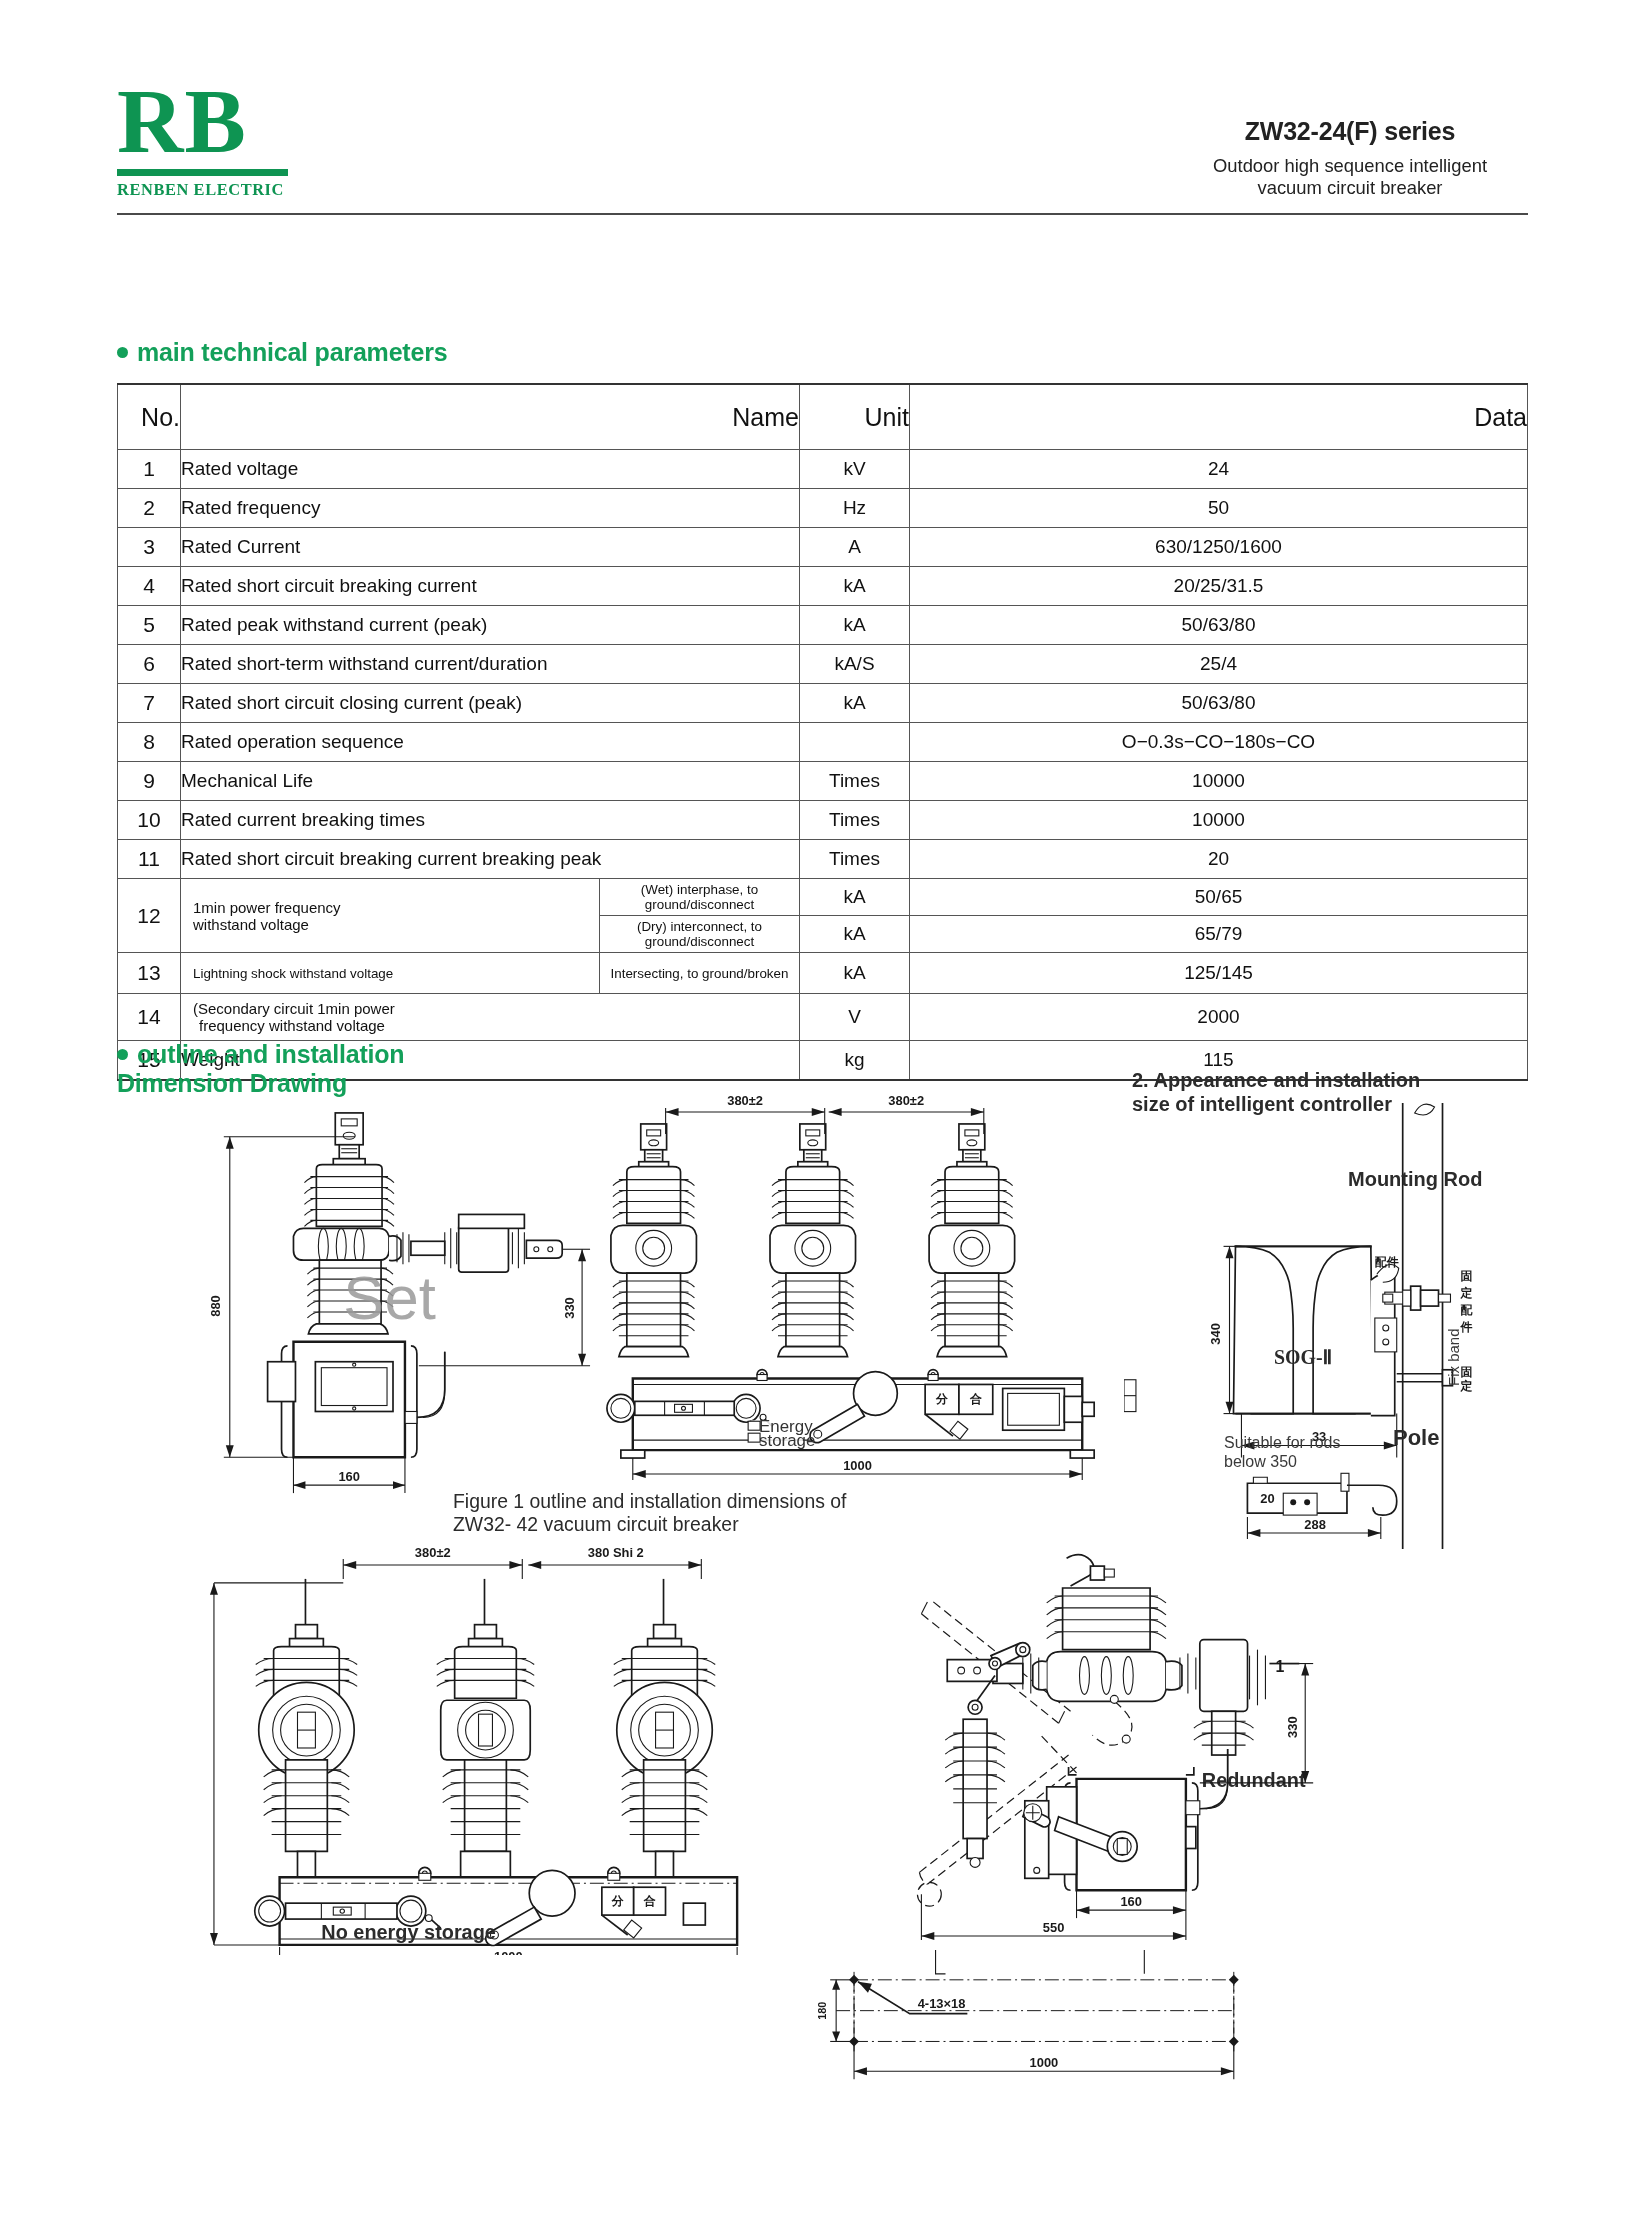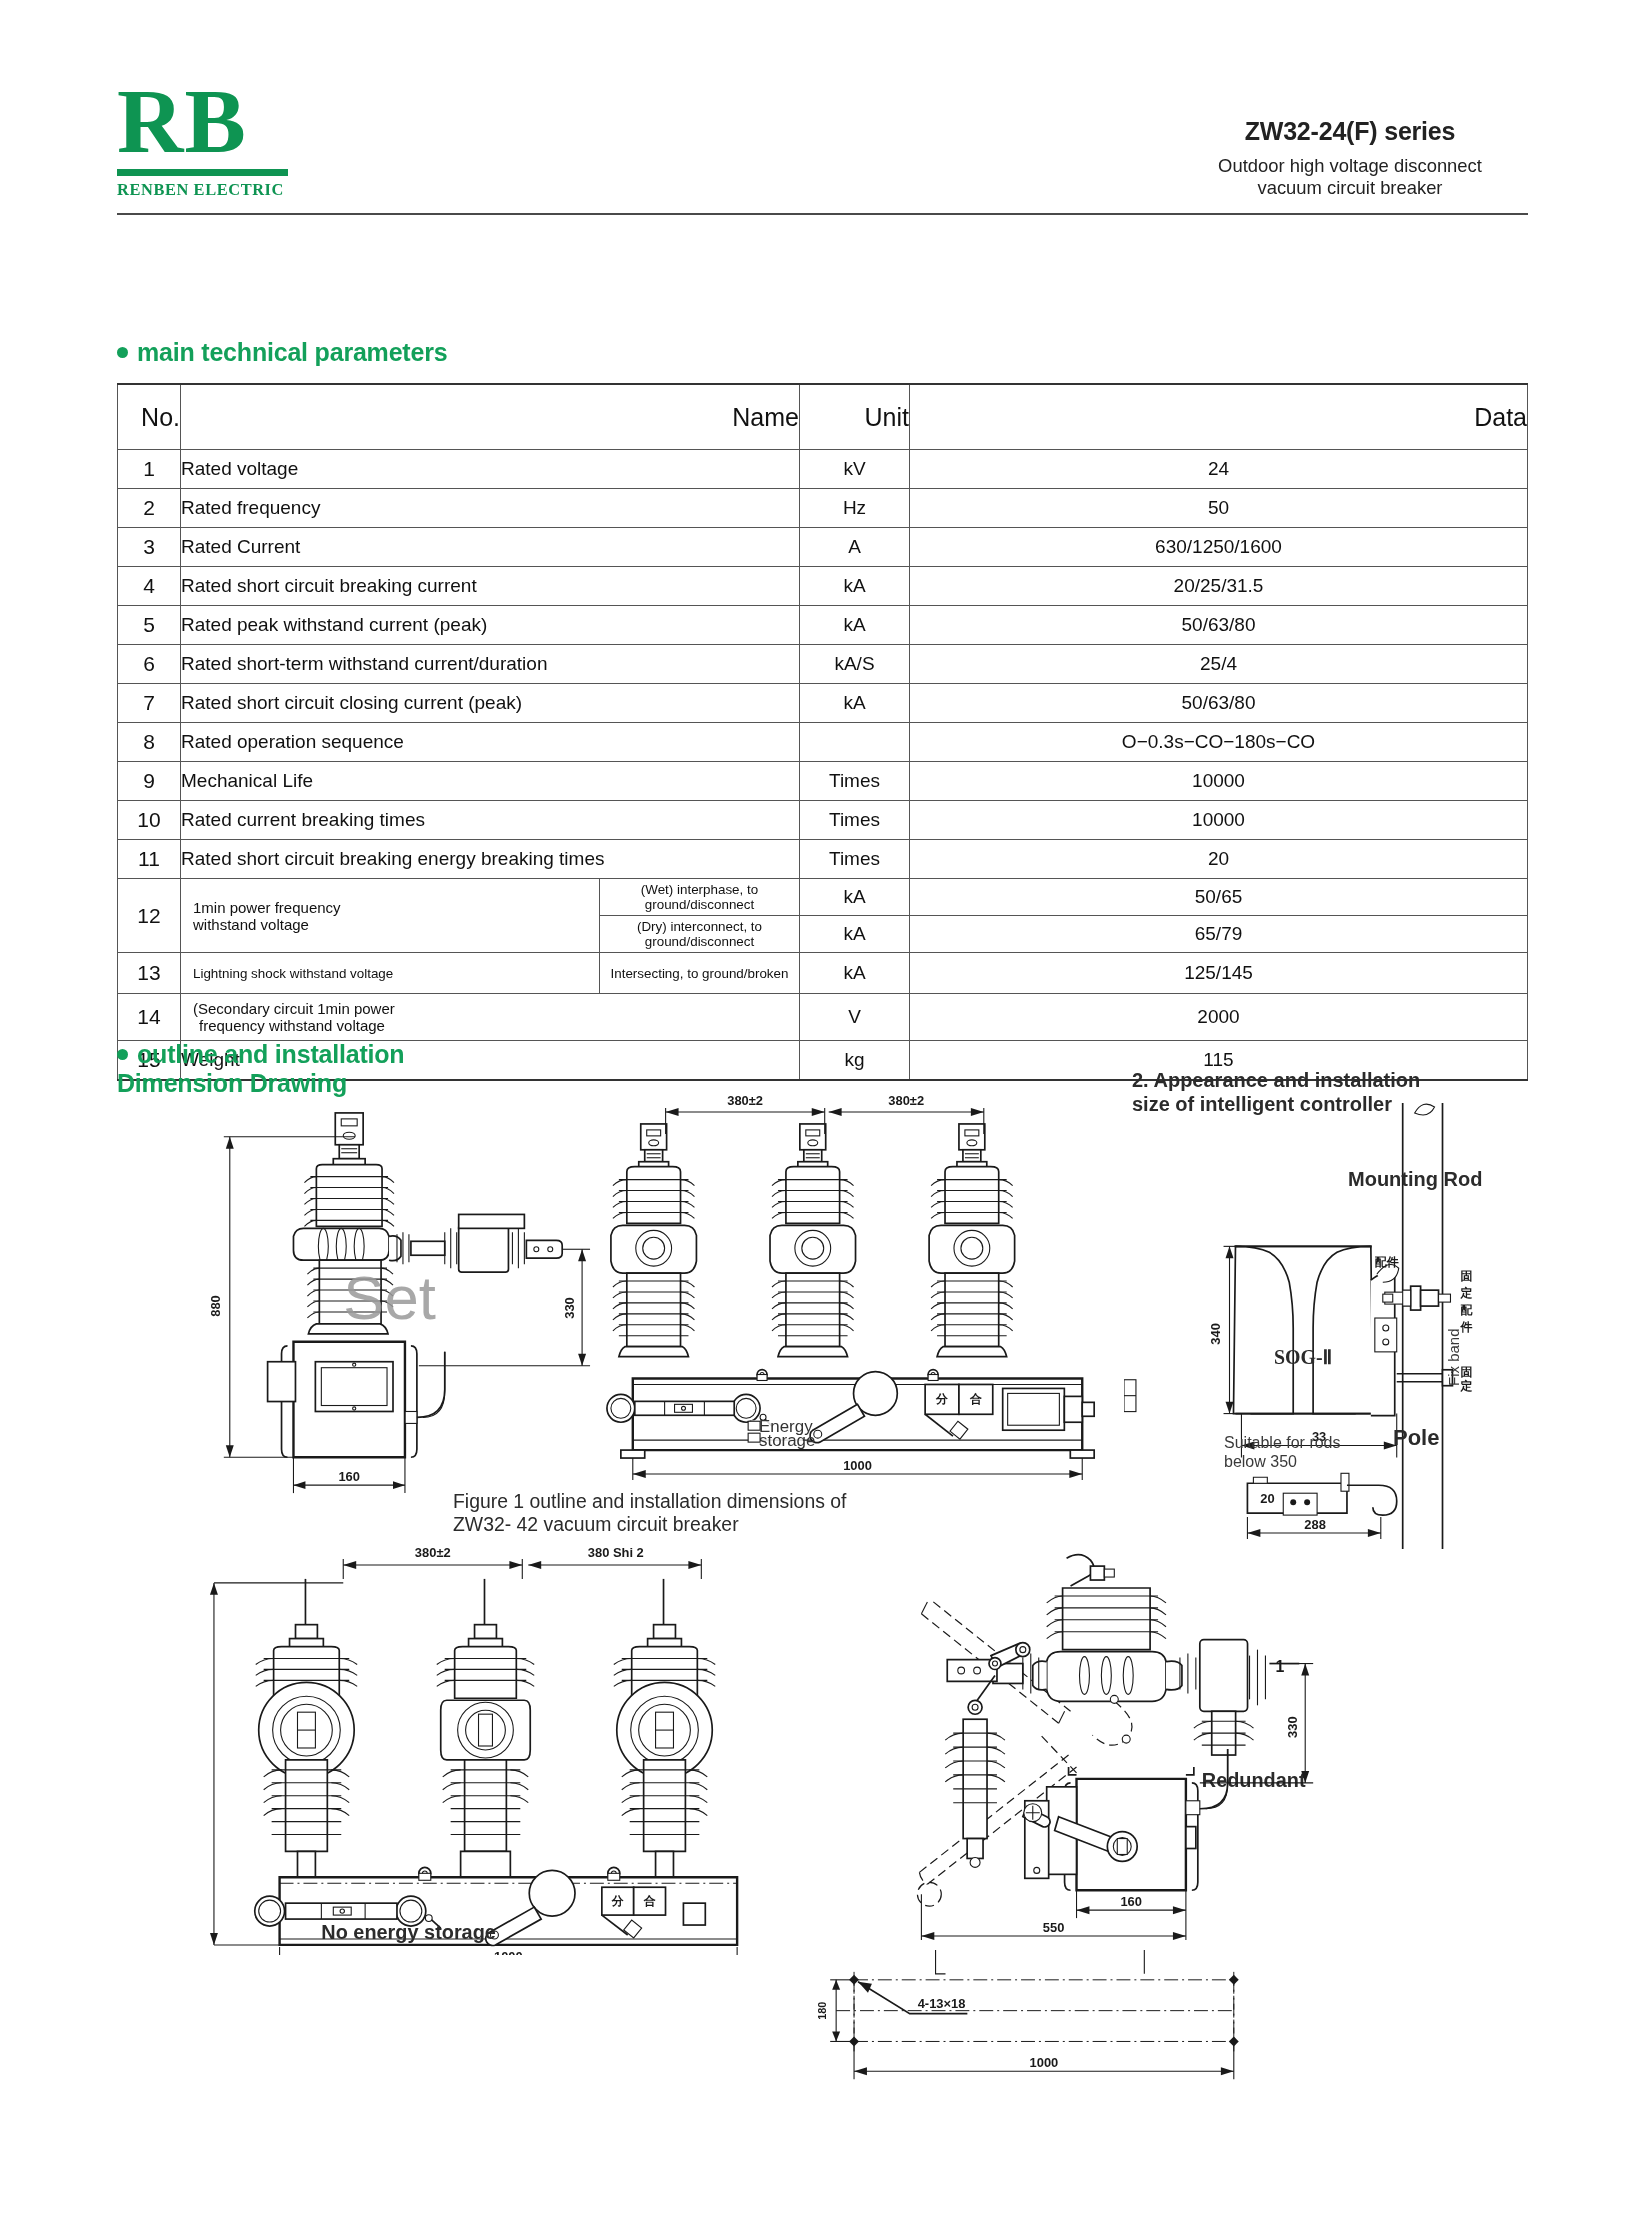--- a/index.html
+++ b/index.html
@@ -82,21 +82,21 @@
 
   <div class="header">
     <div class="logo-wrap">
       <div class="logo-rb">RB</div>
       <div class="logo-bar"></div>
       <div class="logo-sub">RENBEN ELECTRIC</div>
     </div>
     <div class="hdr-right">
       <div class="hdr-title">ZW32-24(F) series</div>
       <div class="hdr-sub">
-        <span>Outdoor high voltage disconnect</span><br>
+        <span>Outdoor high sequence intelligent</span><br>
         <span>vacuum circuit breaker</span>
       </div>
     </div>
     <div class="hdr-rule"></div>
   </div>
 
   <div class="sec-head" style="left:117px;top:338px;">
     <span class="bullet"></span><span>main technical parameters</span>
   </div>
 
@@ -164,21 +164,21 @@
       <td class="c-data">10000</td>
     </tr>
     <tr class="row">
       <td class="c-no">10</td>
       <td class="c-name" colspan="2">Rated current breaking times</td>
       <td class="c-unit">Times</td>
       <td class="c-data">10000</td>
     </tr>
     <tr class="row">
       <td class="c-no">11</td>
-      <td class="c-name" colspan="2">Rated short circuit breaking energy breaking times</td>
+      <td class="c-name" colspan="2">Rated short circuit breaking current breaking peak</td>
       <td class="c-unit">Times</td>
       <td class="c-data">20</td>
     </tr>
 
     <tr>
       <td class="c-no" rowspan="2">12</td>
       <td rowspan="2" class="vtop pad-t" style="width:418px">
         <span class="nm nm-sm">1min power frequency</span>
         <span class="nm nm-sm">withstand voltage</span>
       </td>

